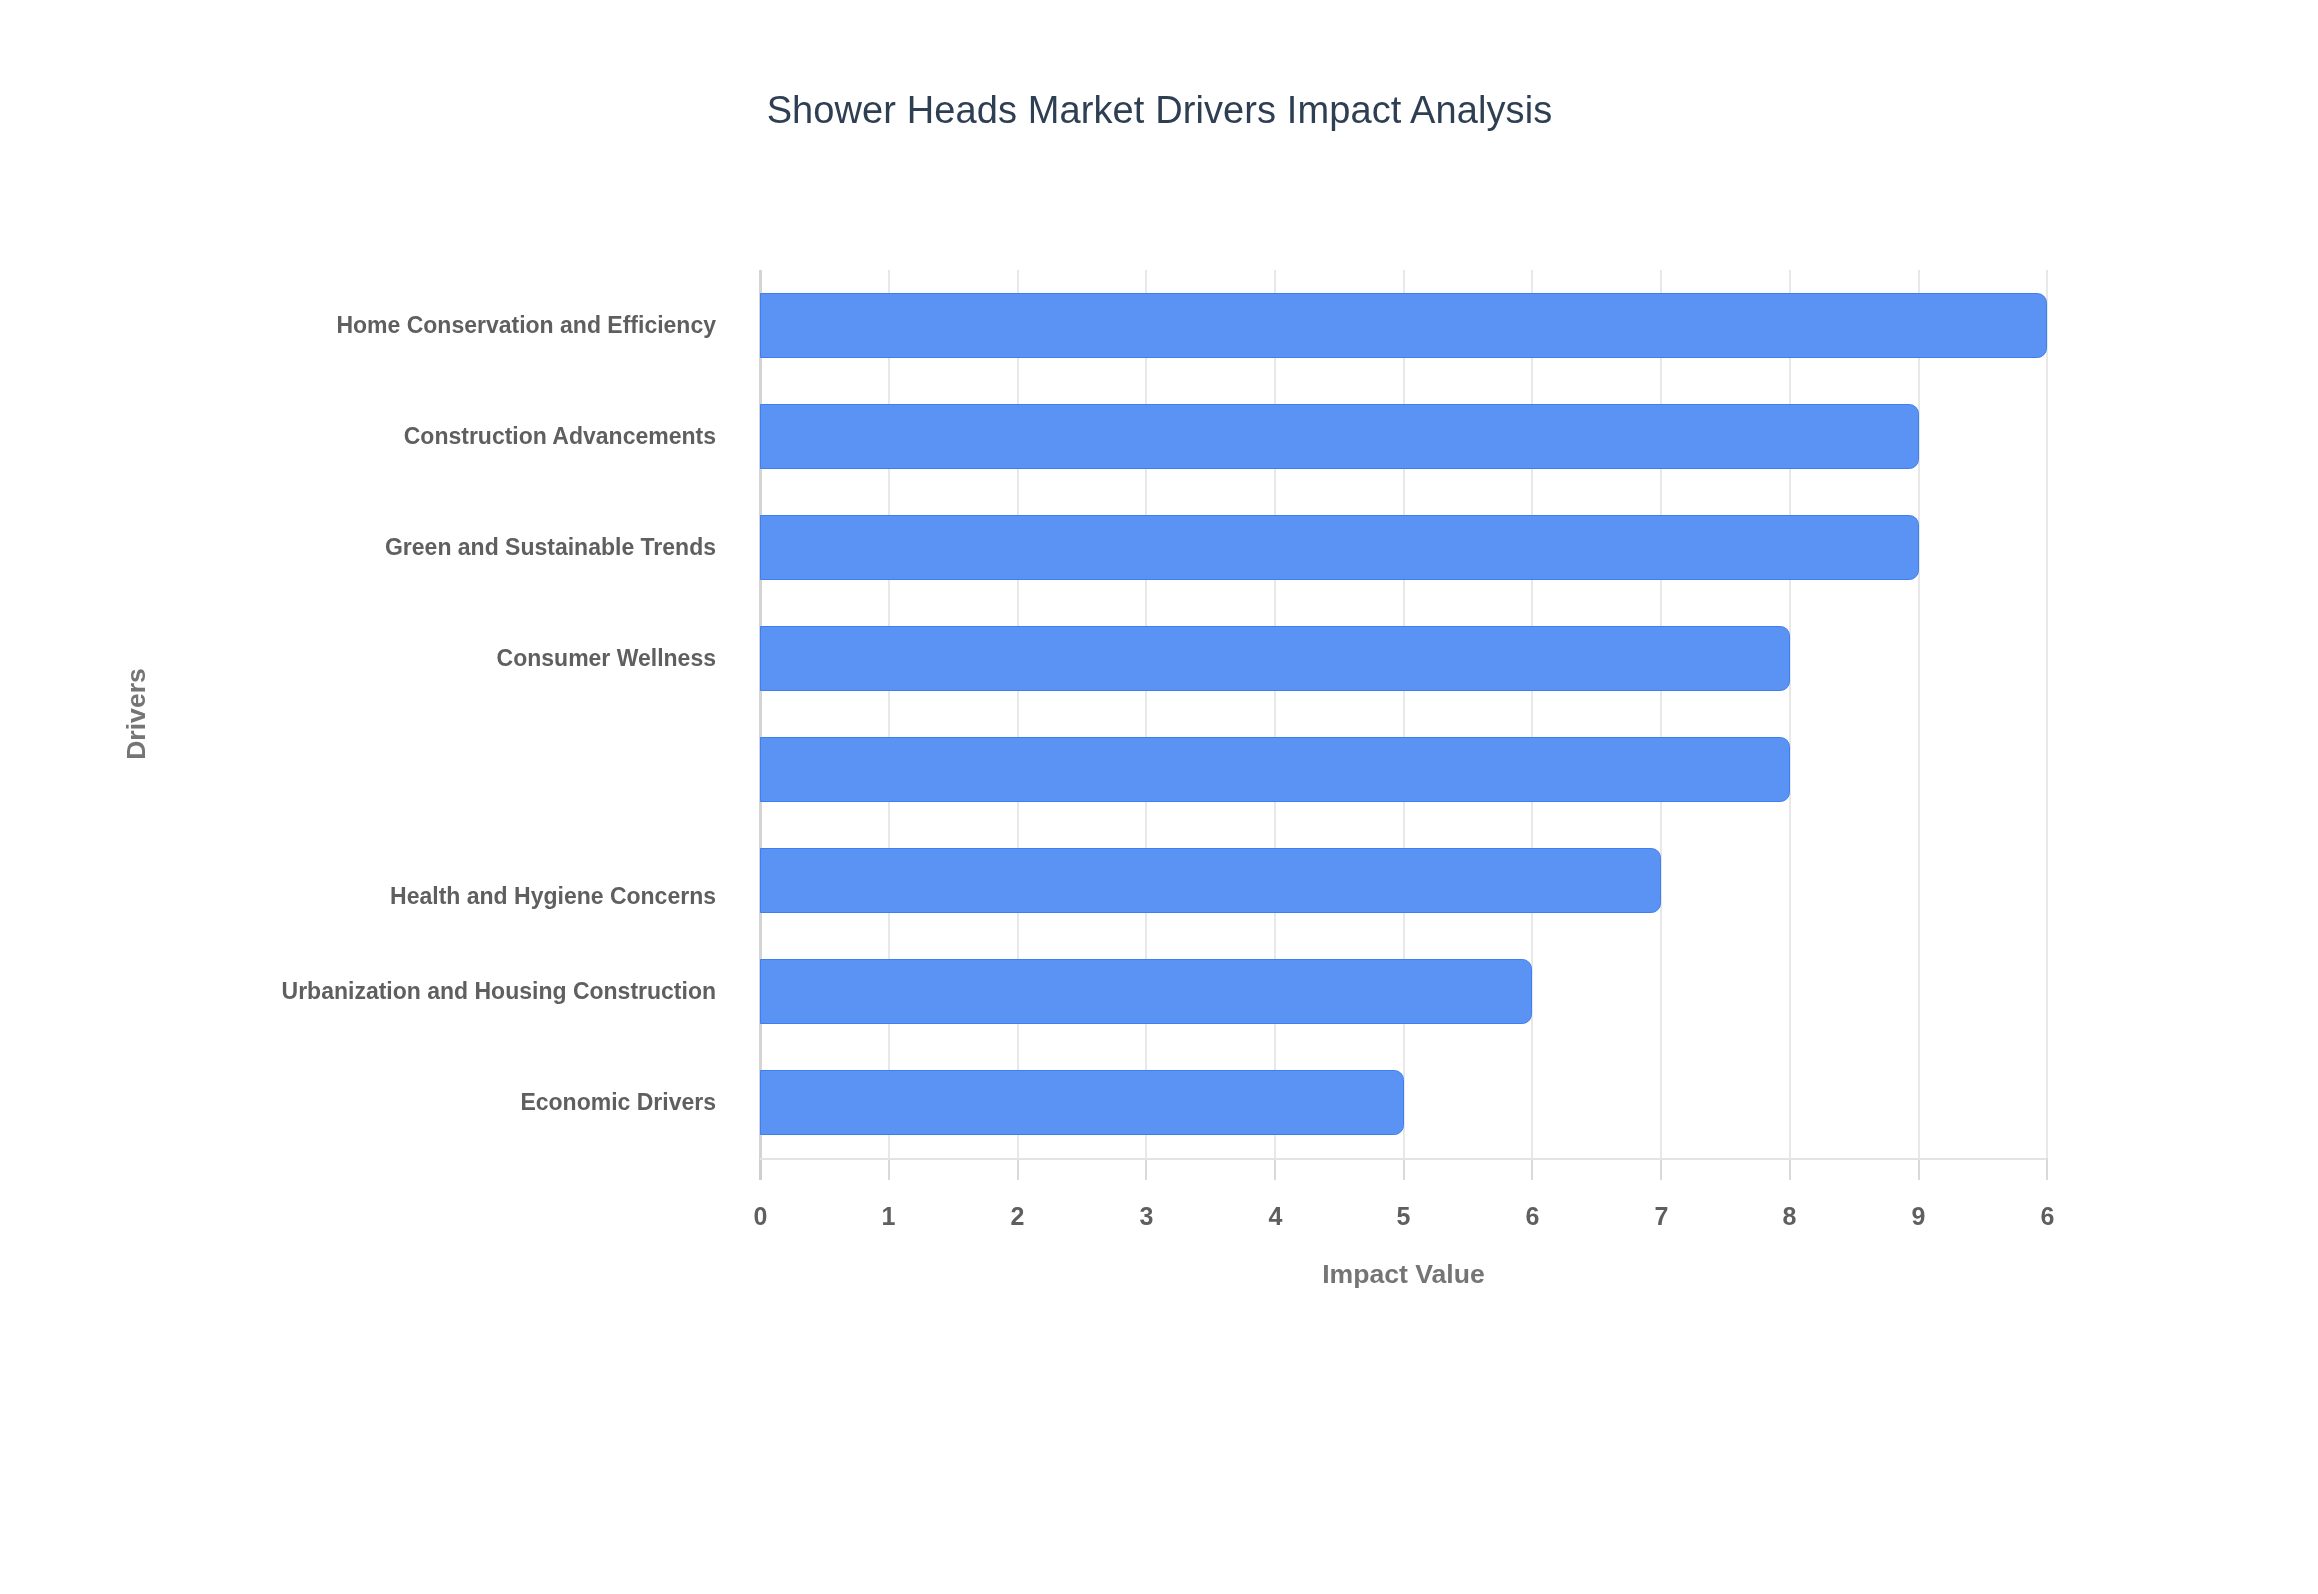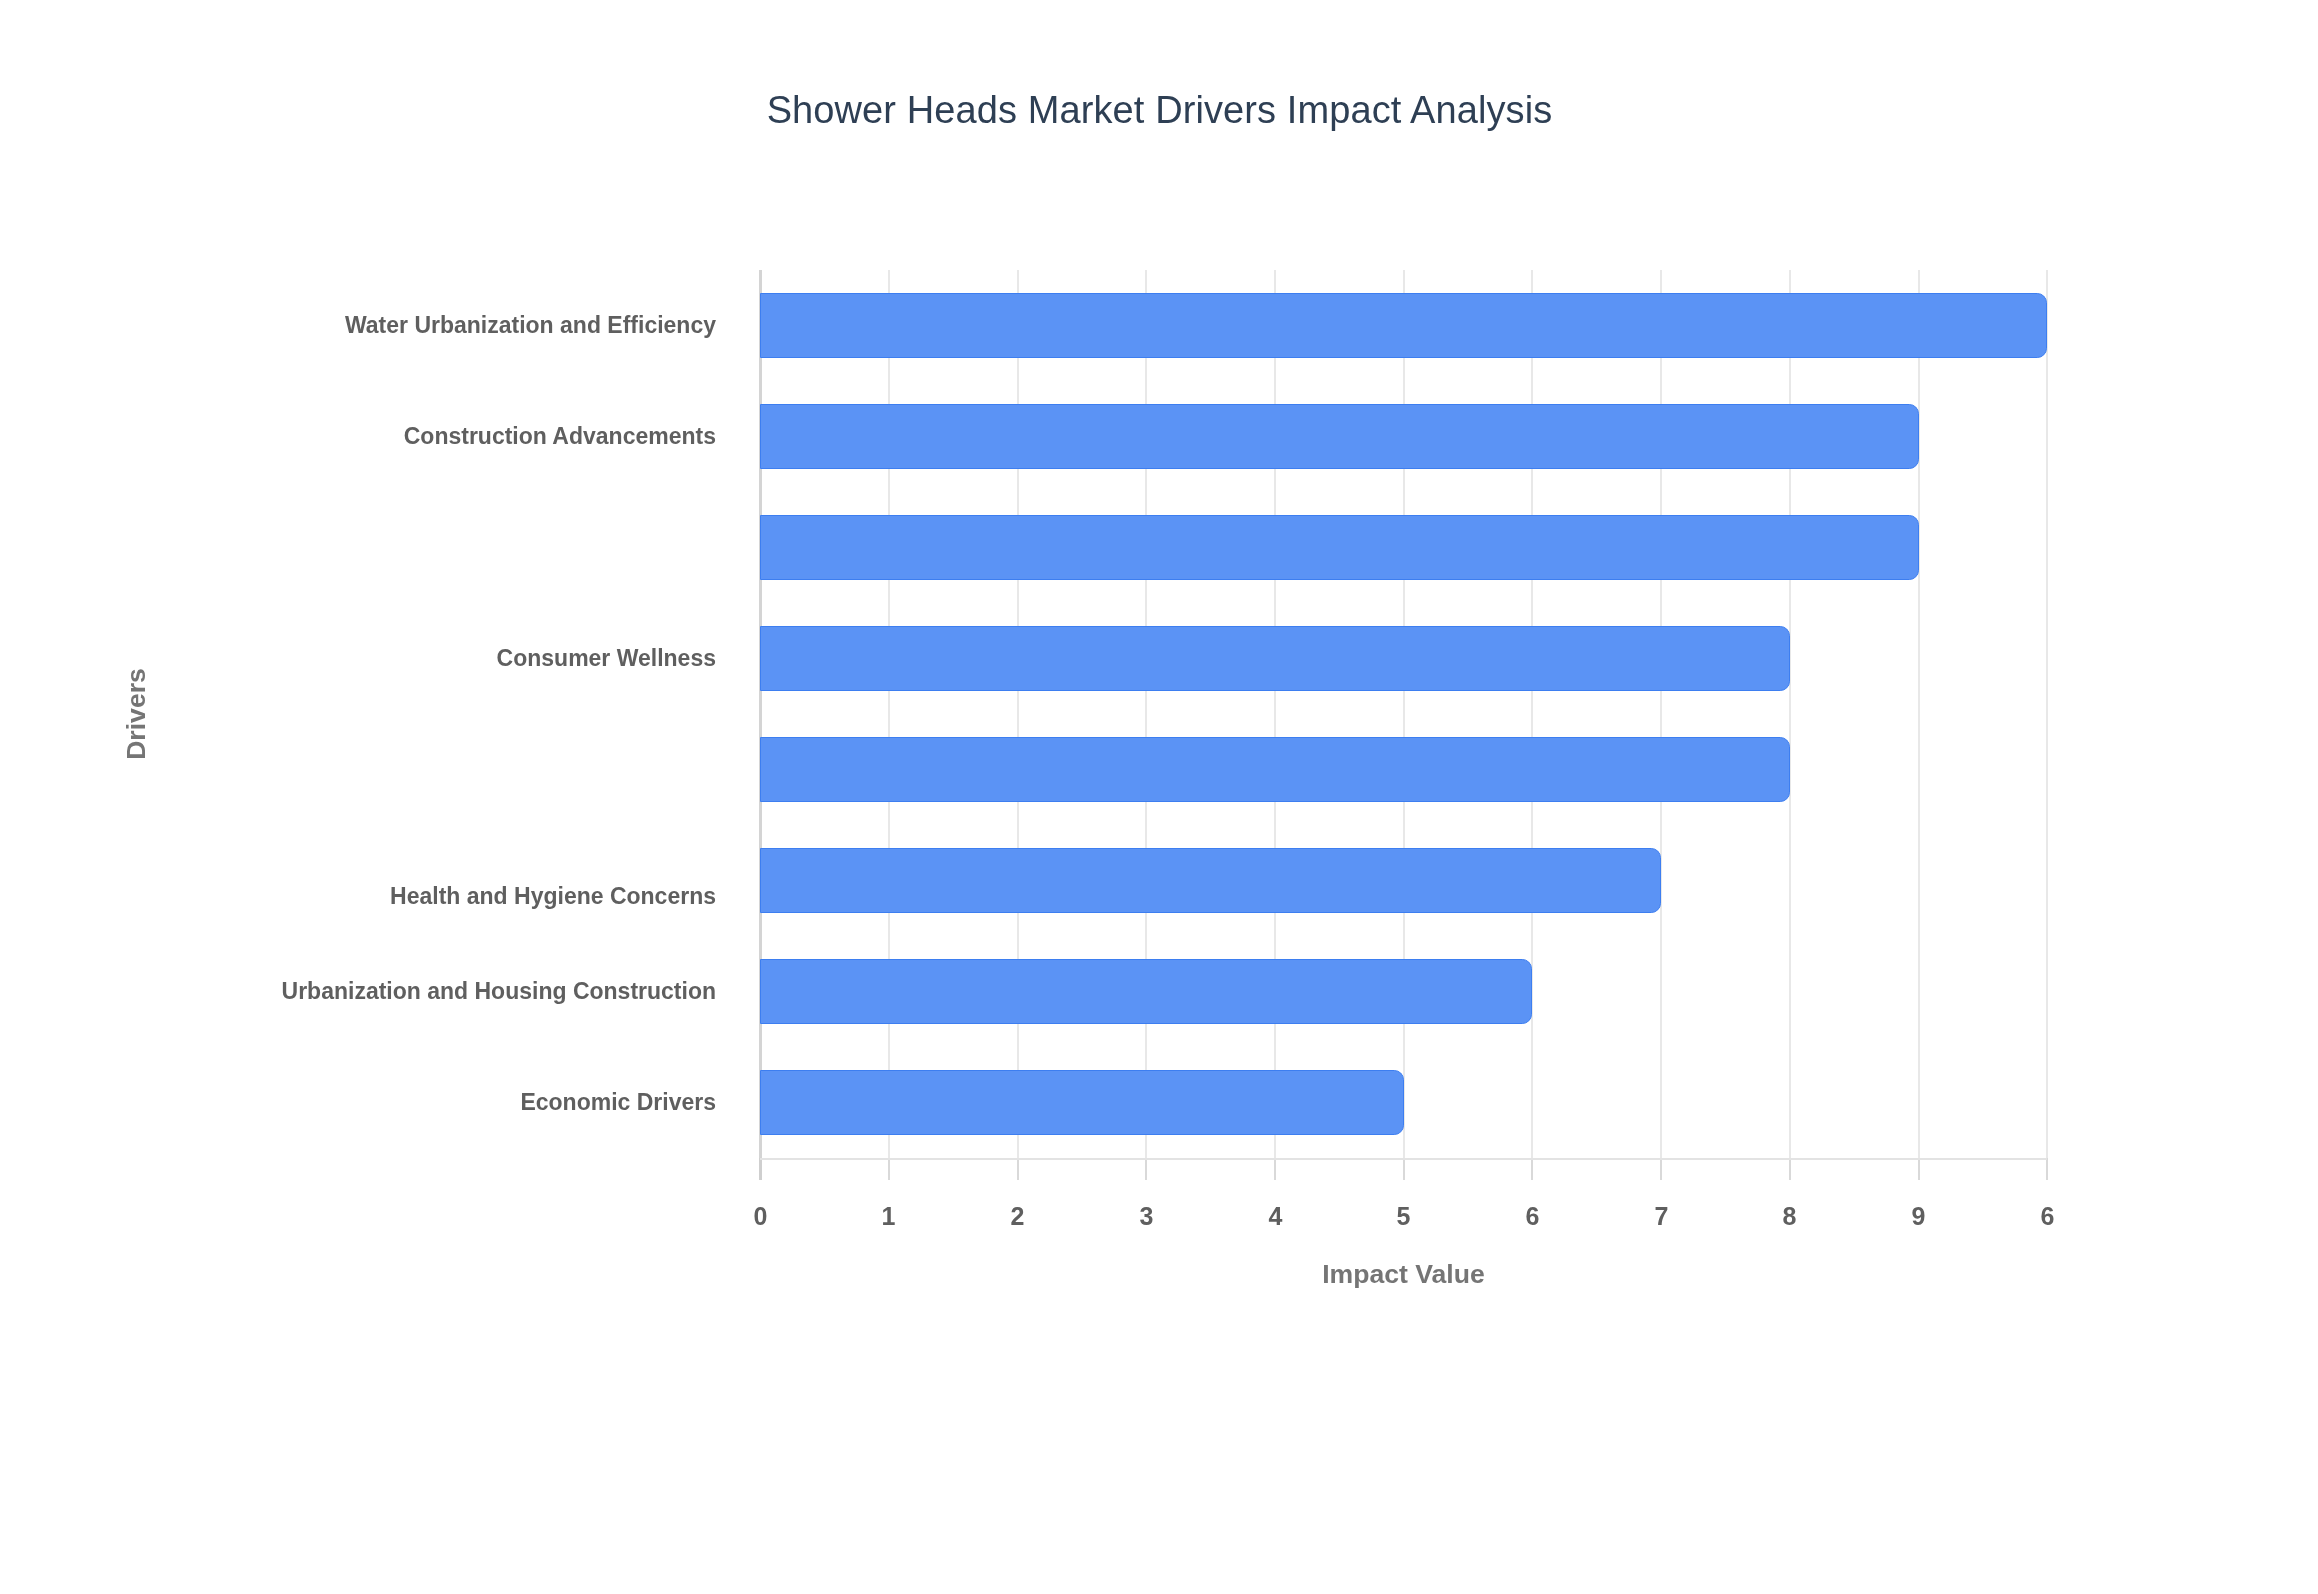--- a/index.html
+++ b/index.html
@@ -146,22 +146,23 @@
   }
 </style>
 </head>
 <body>
 
 <div id="chart-root">
 
   <div class="chart-title">Shower Heads Market Drivers Impact Analysis</div>
 
   <div class="ylabels-wrap">
-      <div class="ylabel-item" style="top: 55px;">Water Urbanization and Efficiency</div>
+      <div class="ylabel-item" style="top: 55px;">Home Conservation and Efficiency</div>
       <div class="ylabel-item" style="top: 166px;">Construction Advancements</div>
+      <div class="ylabel-item" style="top: 277px;">Green and Sustainable Trends</div>
       <div class="ylabel-item" style="top: 388px;">Consumer Wellness</div>
       <div class="ylabel-item" style="top: 610px; margin-top: 16px;">Health and Hygiene Concerns</div>
       <div class="ylabel-item" style="top: 721px;">Urbanization and Housing Construction</div>
       <div class="ylabel-item" style="top: 832px;">Economic Drivers</div>
     </div>
 
   <div id="plot">
     <div id="gridlines">
         <div class="gridline axis-zero" style="left: -0.9px;"></div>
         <div class="tickmark axis-zero" style="left: -0.9px;"></div>

